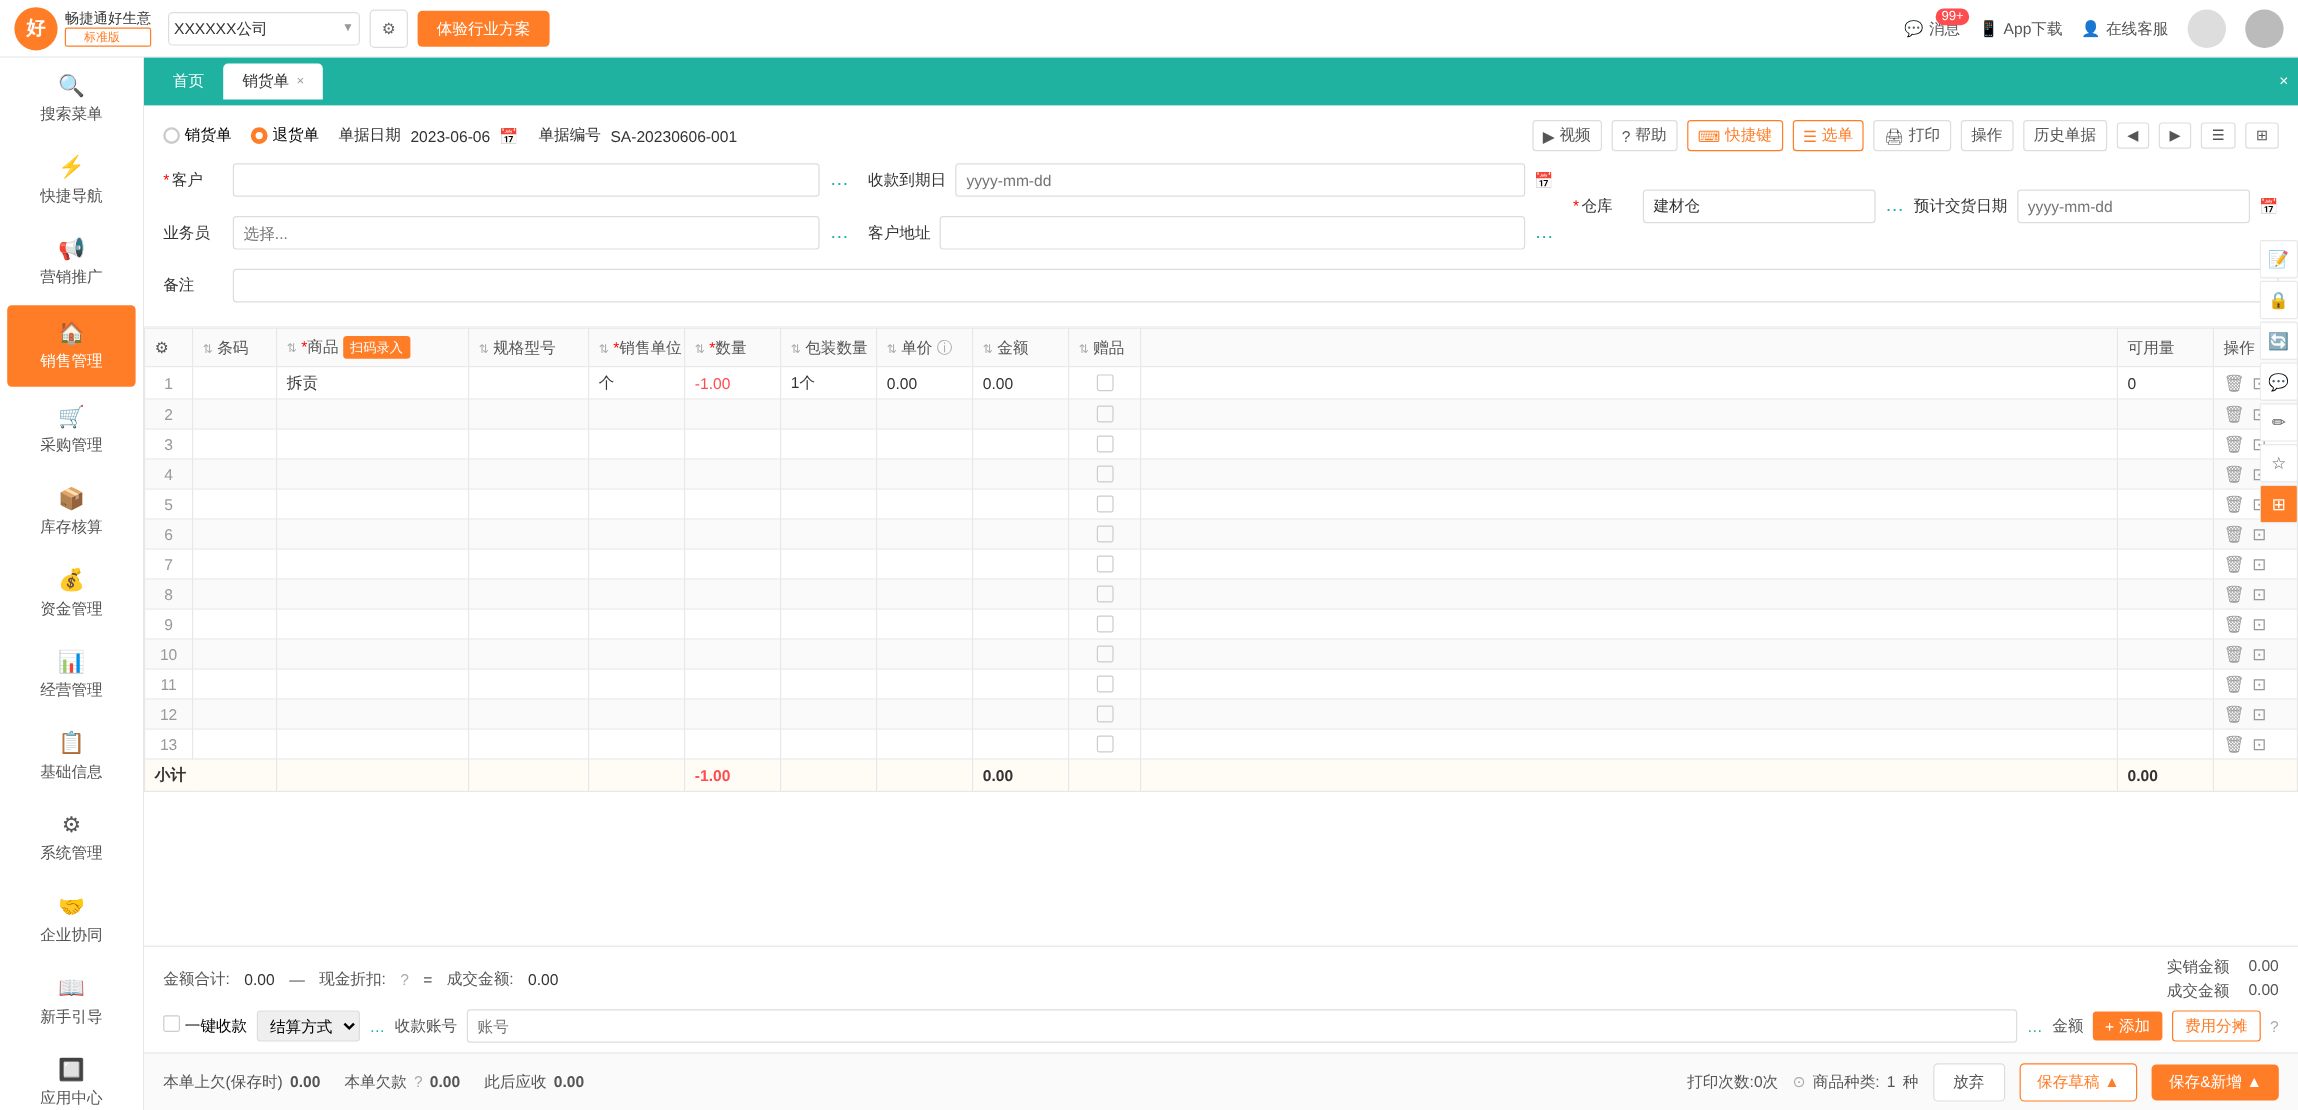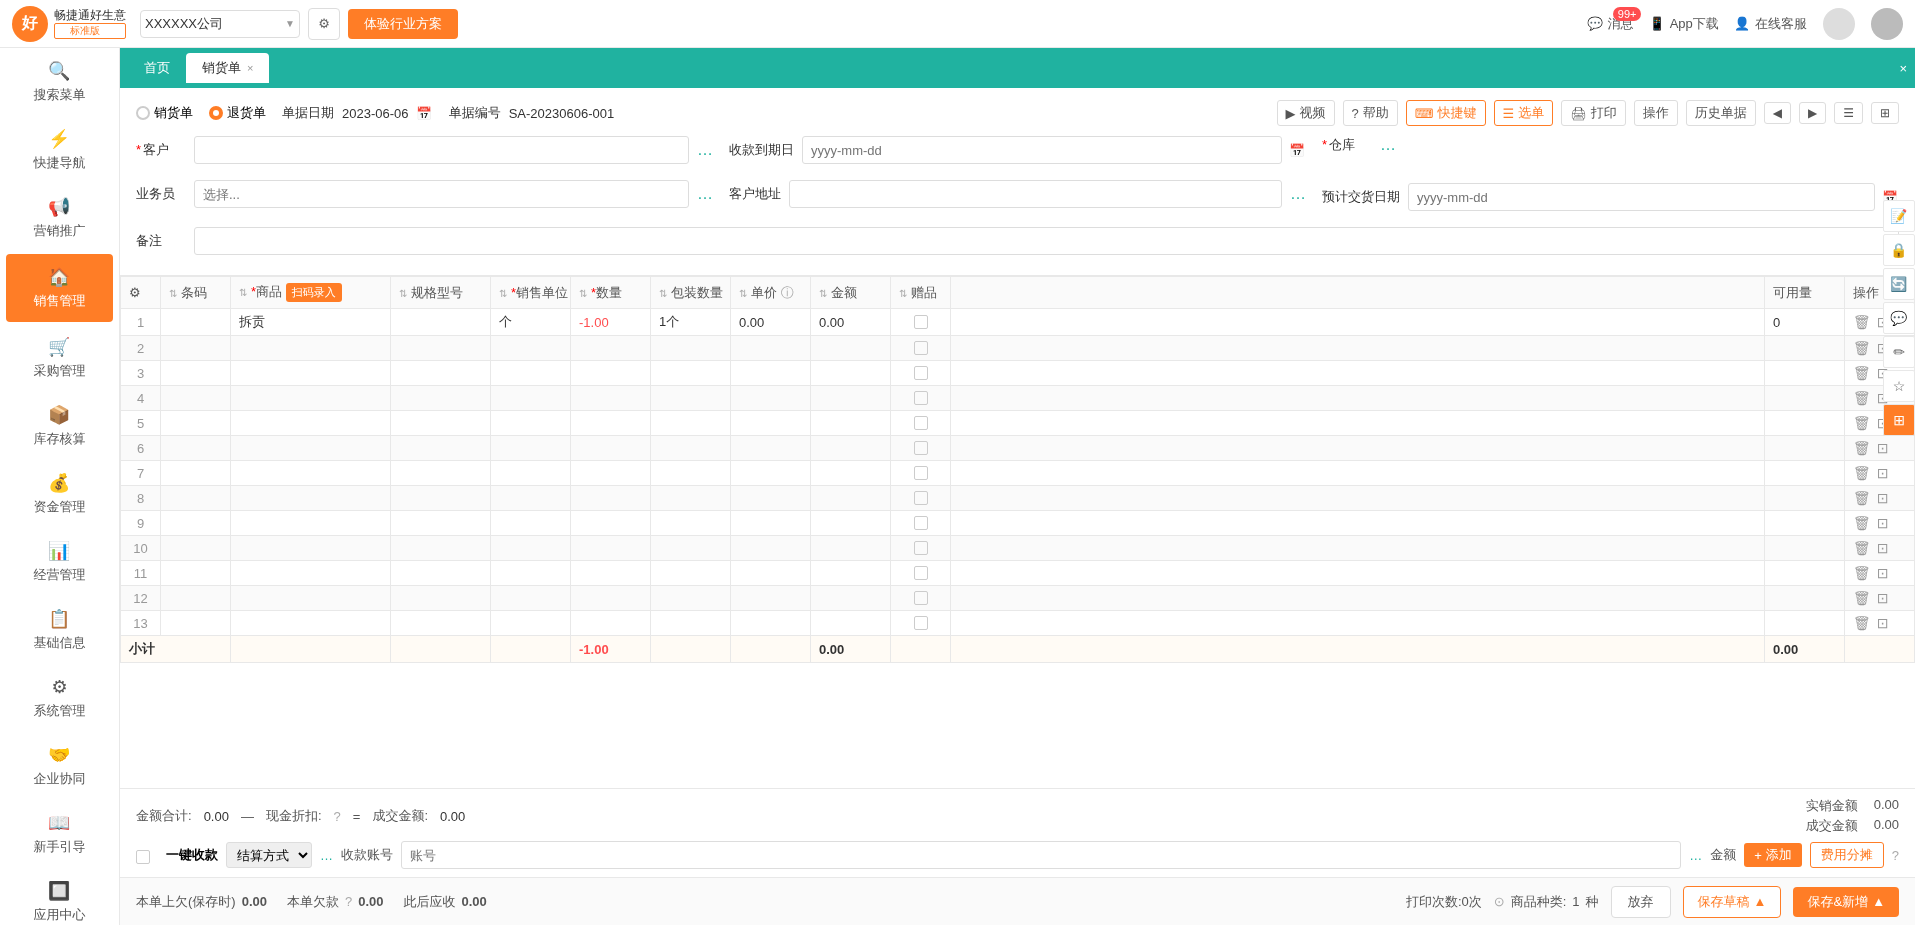--- a/index.html
+++ b/index.html
@@ -182,21 +182,21 @@
     }
     .footer-row1 {
       display: flex; align-items: center; gap: 12px; margin-bottom: 6px; justify-content: flex-end;
     }
     .footer-label { color: #555; }
     .footer-value { color: #333; }
     .dash { color: #555; }
     .footer-row2 {
       display: flex; align-items: center; gap: 8px;
     }
-    .checkbox-label { display: flex; align-items: flex-end; gap: 16px; cursor: pointer; font-weight: bold; }
+    .checkbox-label { display: flex; align-items: flex-start; gap: 4px; cursor: pointer; }
     .checkbox { width: 14px; height: 14px; border: 1px solid #ccc; border-radius: 2px; }
     .select-input {
       border: 1px solid #ddd; border-radius: 3px; padding: 3px 6px; height: 26px;
     }
     .add-btn {
       background: #ff7d26; color: white; border: none; border-radius: 3px;
       padding: 3px 10px; cursor: pointer; display: flex; align-items: center; gap: 4px;
     }
     .expense-btn {
       border: 1px solid #ff7d26; color: #ff7d26; border-radius: 3px;
@@ -434,23 +434,24 @@
           <input class="field-input placeholder" type="text" placeholder="yyyy-mm-dd" style="flex: 1 1 0%;">
           <span class="field-cal">📅</span>
         </div>
         <div class="form-row">
           <span class="field-label">客户地址</span>
           <input class="field-input" type="text" style="flex: 1 1 0%;">
           <span class="field-dots">…</span>
         </div>
       </div>
 
-      <div style="flex:1; display:flex; flex-direction:column; gap:21px; position:relative;">
+      <div style="flex:1; display:flex; flex-direction:row; gap:8px; position:relative;">
         <div class="form-row">
           <span class="field-label required">仓库</span>
+          <input class="field-input" type="text" value="建材仓" style="flex: 1 1 0%;">
           <span class="field-dots">…</span>
         </div>
         <div class="form-row">
           <span class="field-label">预计交货日期</span>
           <input class="field-input placeholder" type="text" placeholder="yyyy-mm-dd" style="flex: 1 1 0%;">
           <span class="field-cal">📅</span>
         </div>
 
       </div>
     </div>

